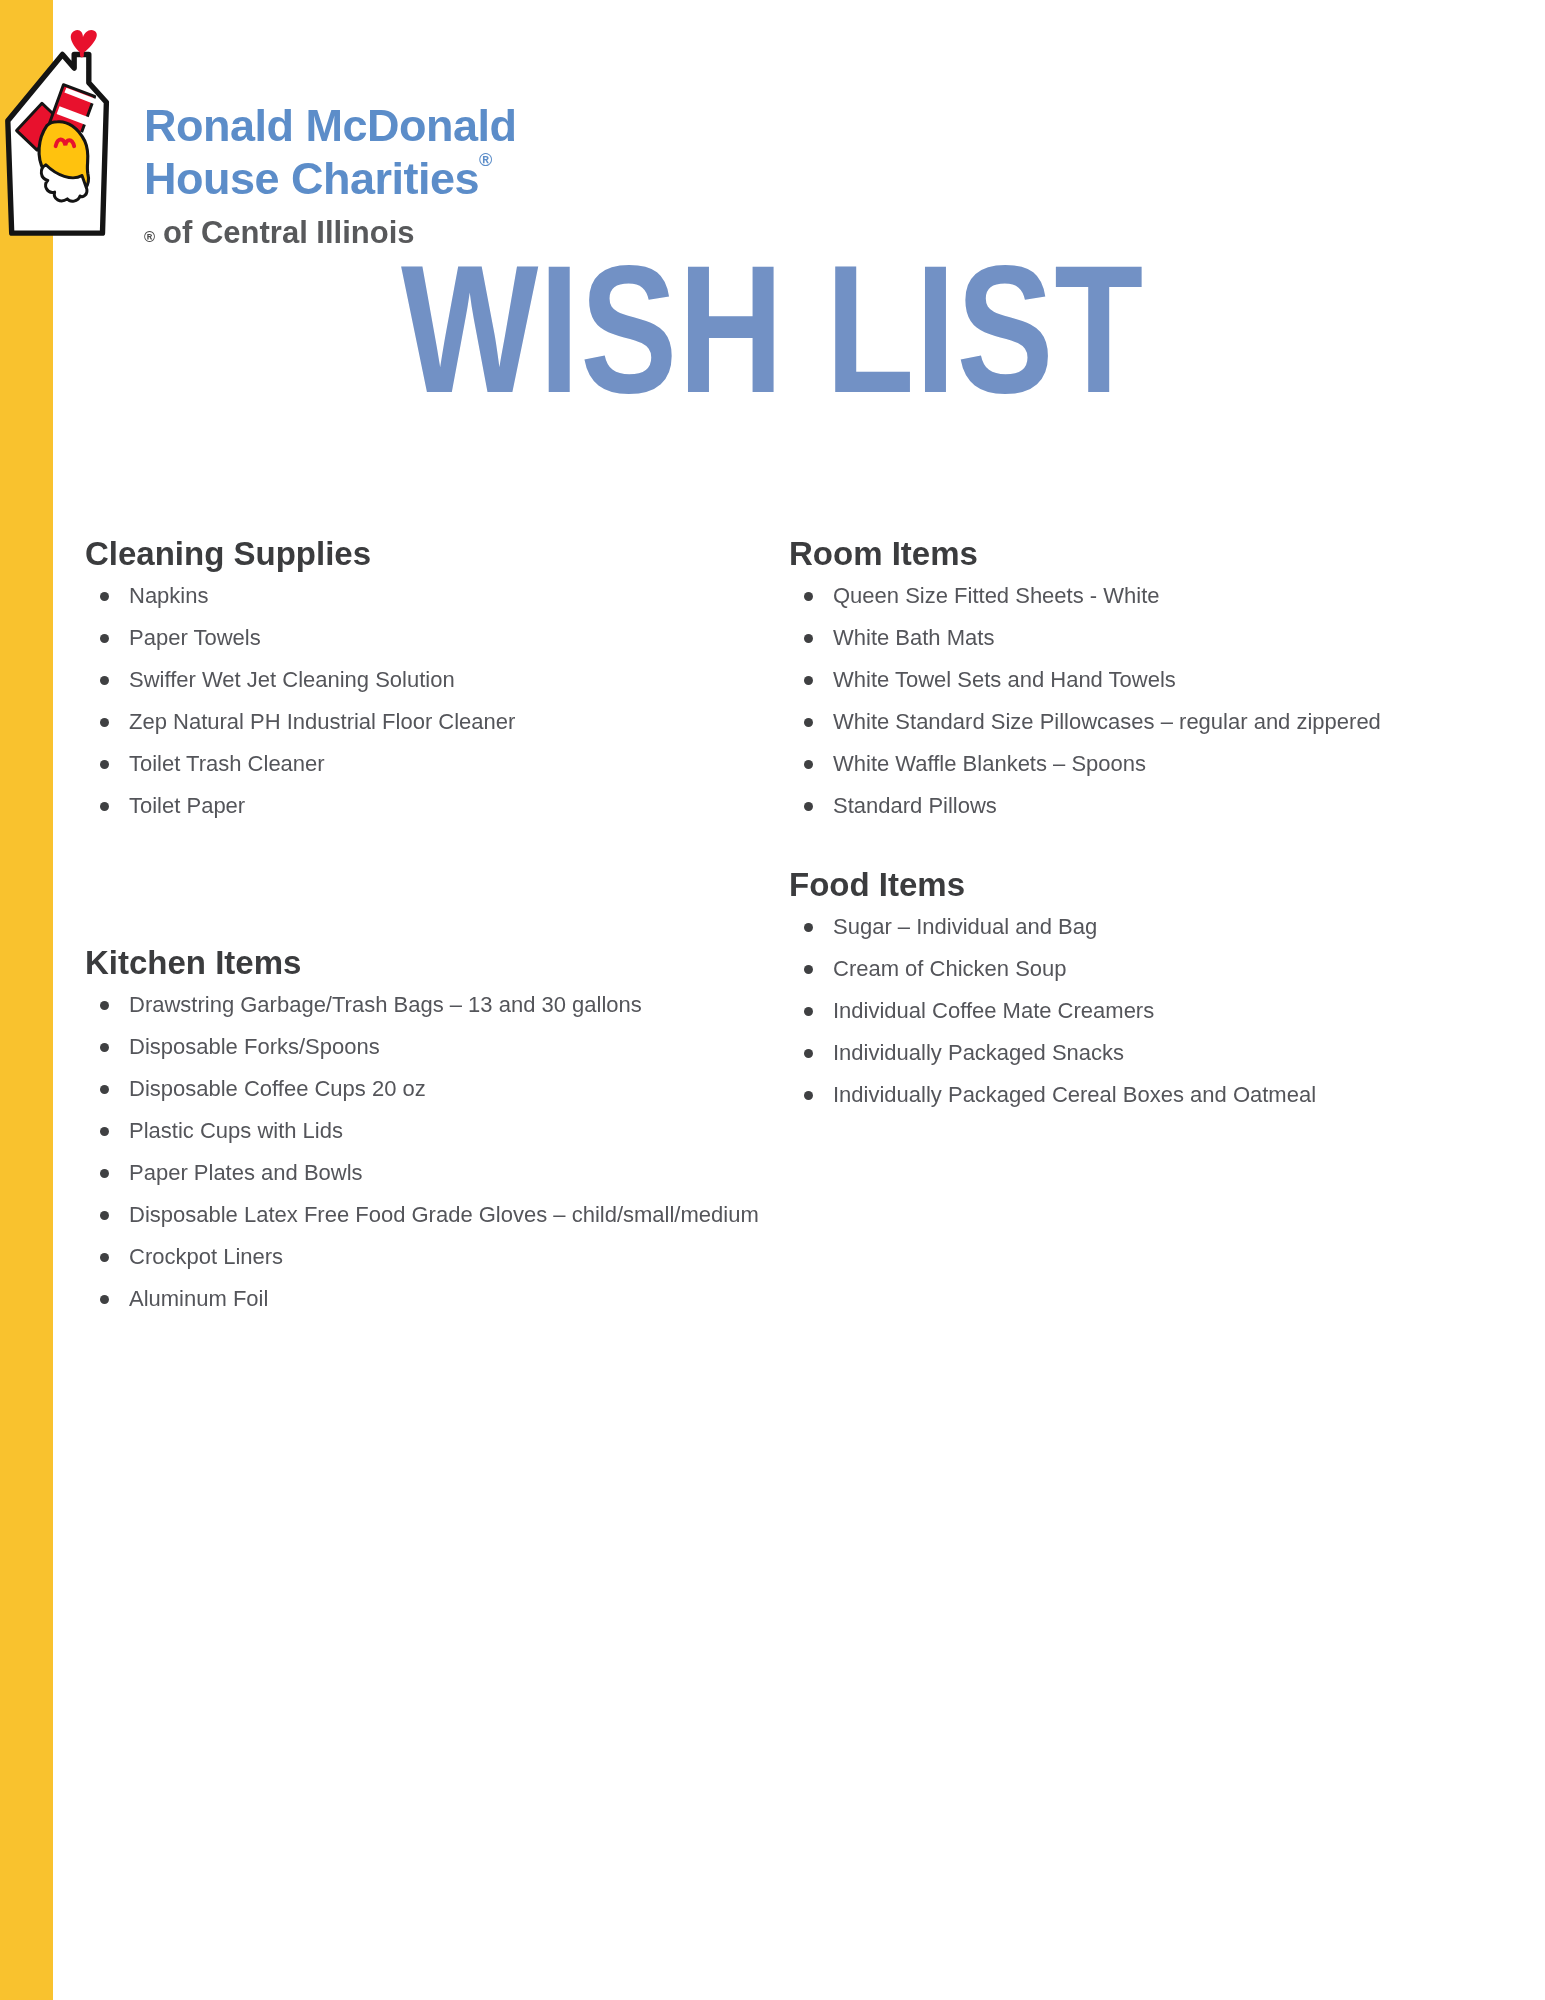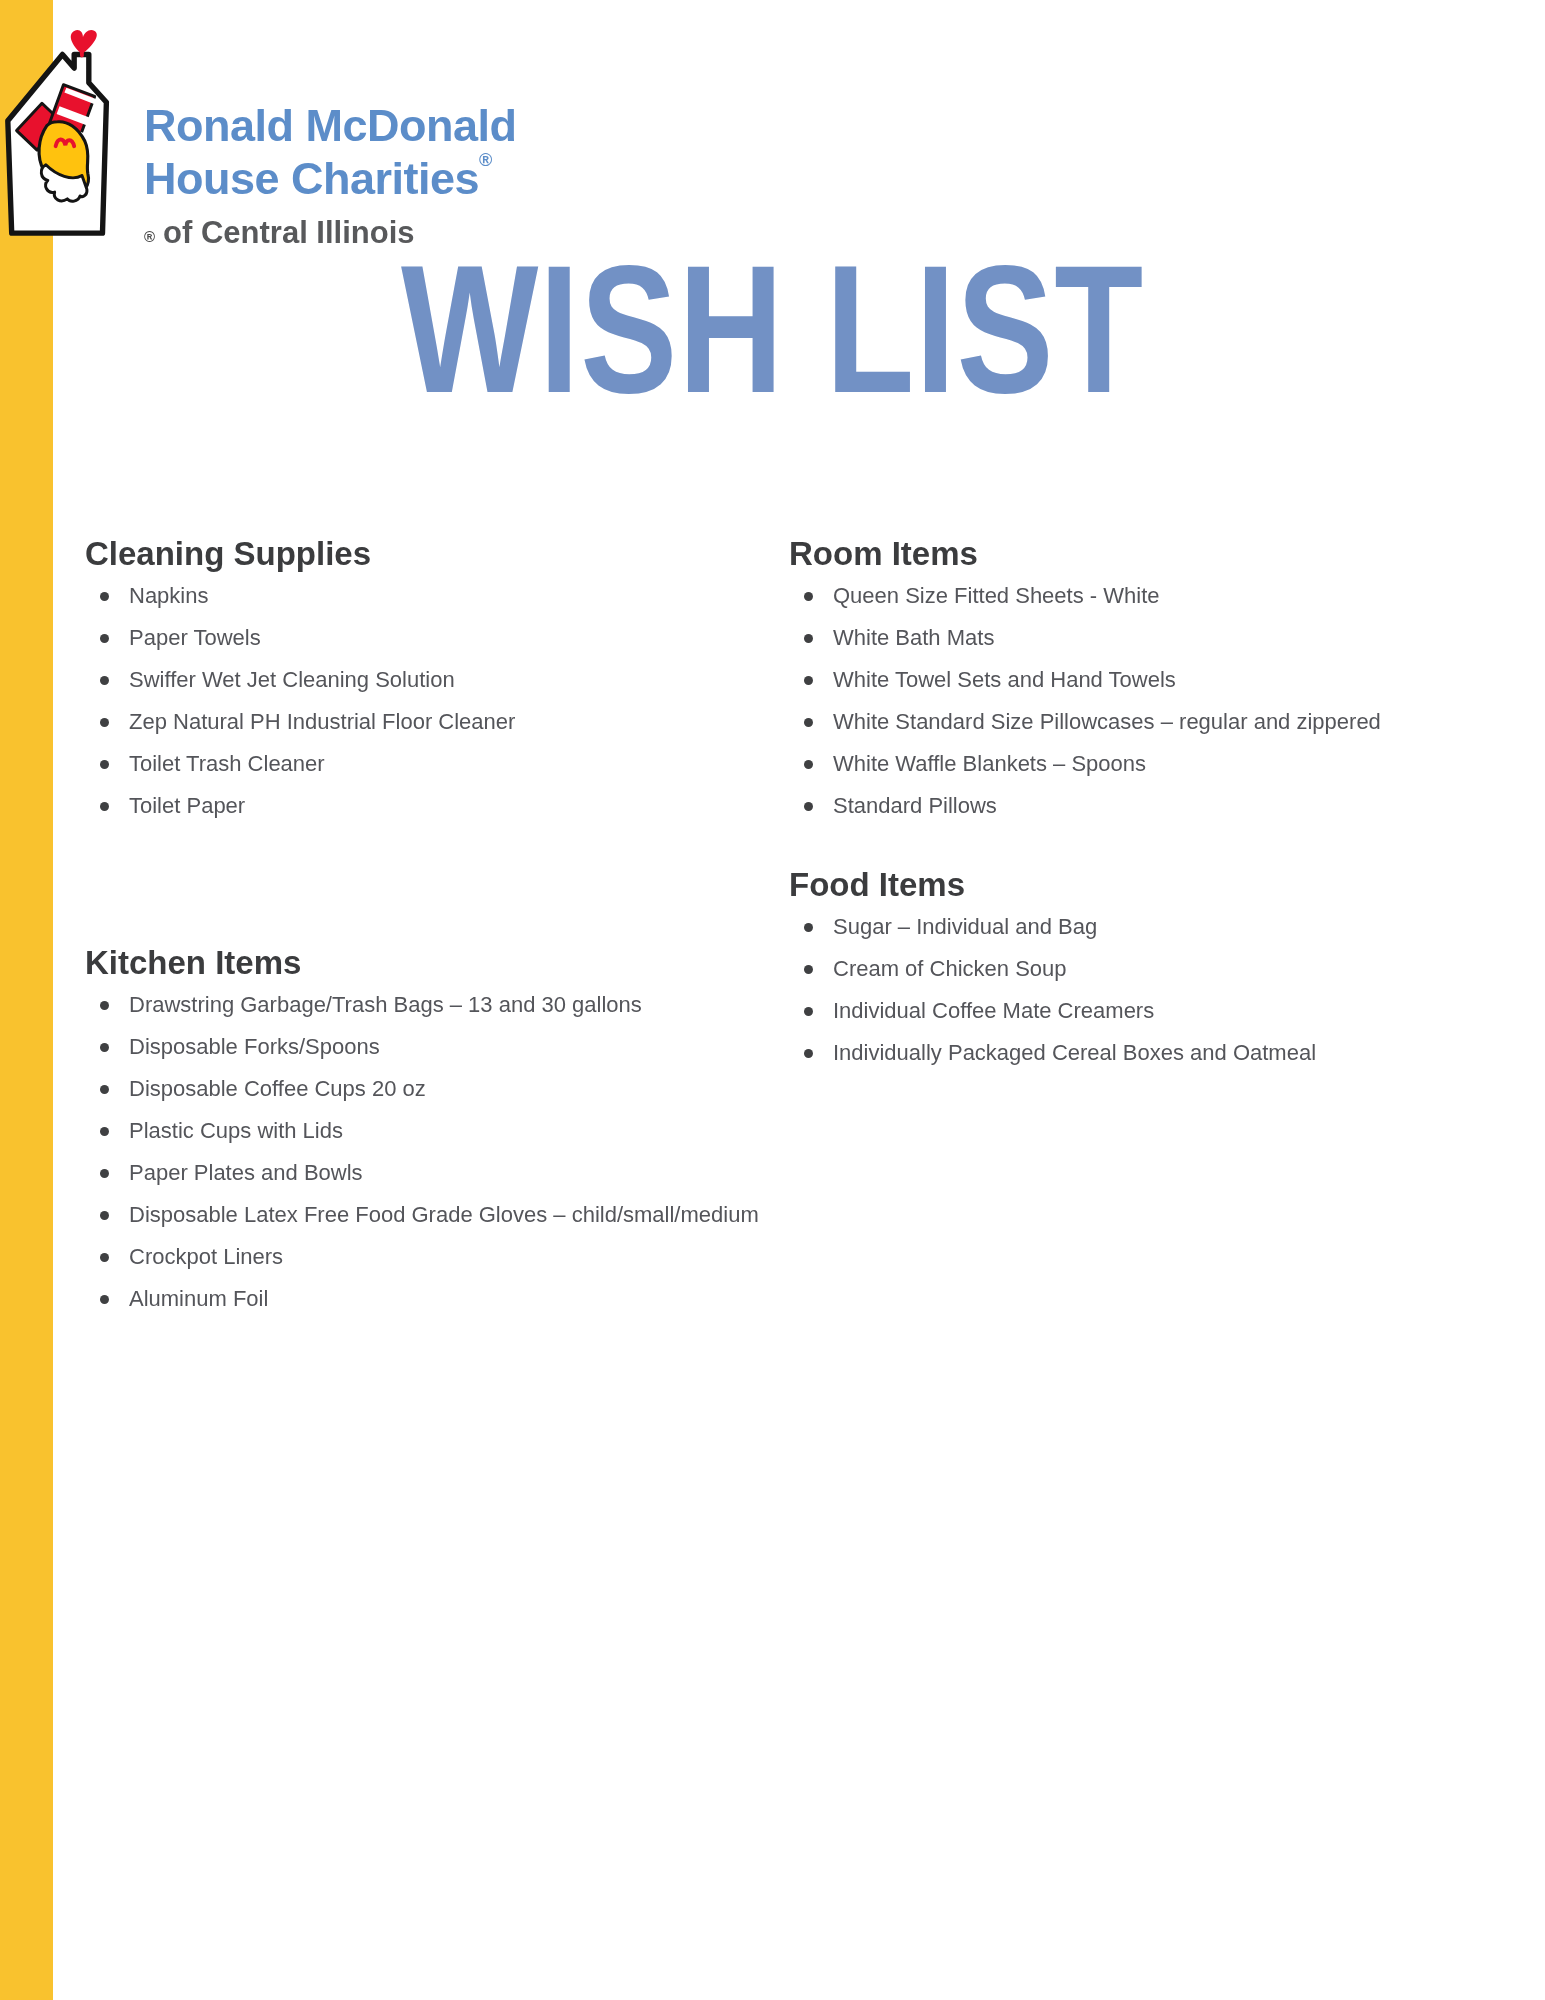--- a/index.html
+++ b/index.html
@@ -135,17 +135,18 @@
           <li>White Waffle Blankets – Spoons</li>
           <li>Standard Pillows</li>
         </ul>
     </div>
     <div class="section mt-c">
       <h2>Food Items</h2>
       <ul>
           <li>Sugar – Individual and Bag</li>
           <li>Cream of Chicken Soup</li>
           <li>Individual Coffee Mate Creamers</li>
+          <li>Individually Packaged Snacks</li>
           <li>Individually Packaged Cereal Boxes and Oatmeal</li>
         </ul>
     </div>
   </div>
 </div>
 
 </body></html>

